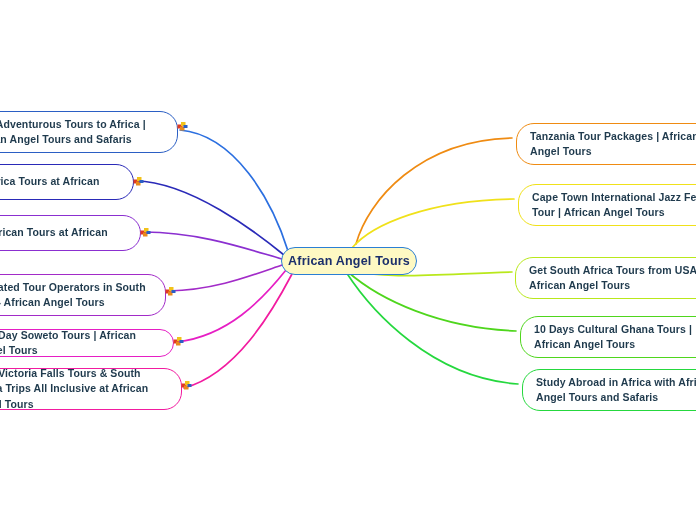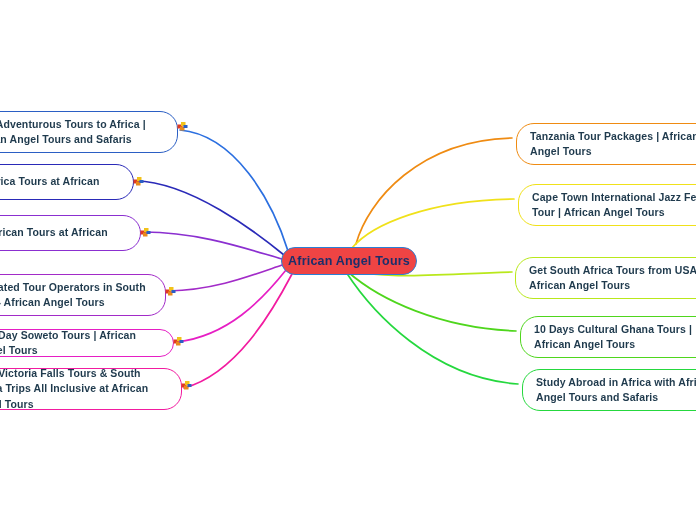--- a/index.html
+++ b/index.html
@@ -47,21 +47,21 @@
   }
   .node.left {
     justify-content: flex-start;
   }
   .node.right {
     justify-content: flex-start;
   }
   .center-node {
     position: absolute;
     box-sizing: border-box;
-    background: #ef4444;
+    background: #fef9c3;
     border: 1.6px solid #2b7fd4;
     border-radius: 20px;
     color: #1b2f6b;
     font-size: 12.5px;
     font-weight: bold;
     letter-spacing: 0.2px;
     display: flex;
     align-items: center;
     justify-content: center;
     z-index: 5;

